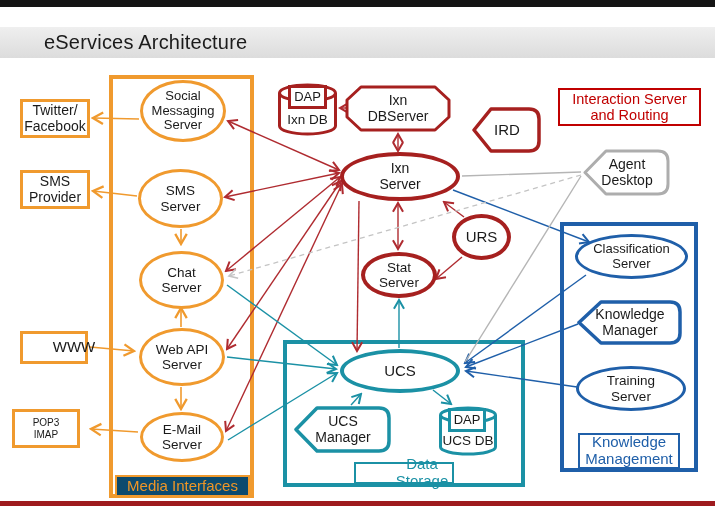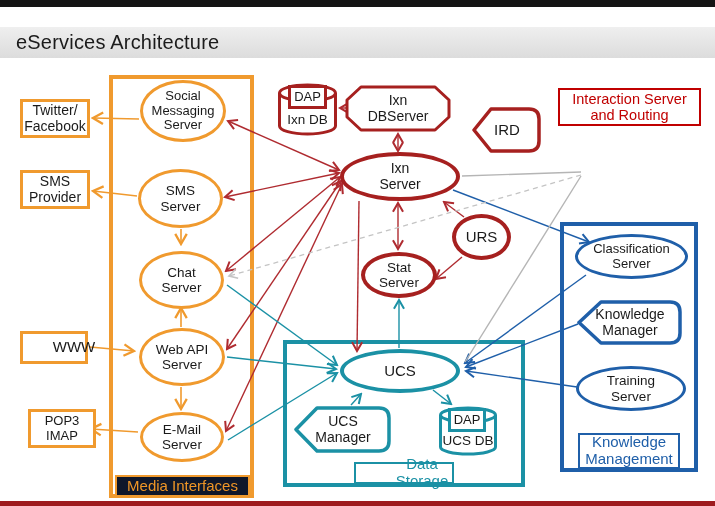--- a/index.html
+++ b/index.html
@@ -14,29 +14,29 @@
   .grp{position:absolute;box-sizing:border-box;background:transparent;}
   .red-ell{border:4px solid #A6201F;}
   .blue-ell{border:3px solid #1F5FA9;}
   .teal-ell{border:4px solid #1B91A5;}
   .lbl{position:relative;z-index:2;}
   .shape-svg{position:absolute;left:0;top:0;z-index:1;}
   .topbar{left:0;top:0;width:715px;height:7px;background:#141414;}
   .titleband{left:0;top:27px;width:715px;height:31px;
              background:linear-gradient(to bottom,#efefef,#dcdcdc);
              display:flex;align-items:center;}
-  .titletext{margin-left:16px;font-size:20px;color:#1b1b1b;letter-spacing:0.2px;}
+  .titletext{margin-left:44px;font-size:20px;color:#1b1b1b;letter-spacing:0.2px;}
   .botbar{left:0;top:501px;width:715px;height:5px;background:#9E1B1E;}
   .conn{position:absolute;left:0;top:0;z-index:1;pointer-events:none;}
   .nodes{position:absolute;left:0;top:0;width:715px;height:506px;z-index:2;pointer-events:none;}
   .nodes > *{pointer-events:auto;}
   .cap-red{border:2px solid #C00000;color:#C00000;background:#fff;}
   .cap-teal{border:2px solid #1B91A5;color:#1B91A5;background:#fff;}
   .cap-blue{border:2px solid #1F5FA9;color:#1F5FA9;background:#fff;}
-  .cap-orange{border:2px solid #F09A2E;color:#EE9526;background:#0f172a;}
+  .cap-orange{border:2px solid #F09A2E;color:#EE9526;background:#0c4a6e;}
   line.o{stroke:#F09A2E;stroke-width:1.6;}
   line.r{stroke:#AF2B30;stroke-width:1.4;}
   line.t{stroke:#1B91A5;stroke-width:1.4;}
   line.b{stroke:#1F5FA9;stroke-width:1.4;}
   line.g{stroke:#B5B5B5;stroke-width:1.4;}
   line.gd{stroke:#C4C4C4;stroke-width:1.3;stroke-dasharray:5 4;}
 </style>
 </head>
 <body>
 
@@ -121,21 +121,21 @@
   <div class="nodes">
 
     <div class="node rect b-o3" style="left:20px;top:99px;width:70px;height:39px;font-size:14px;">
       <div class="lbl">Twitter/
 Facebook</div></div>
     <div class="node rect b-o3" style="left:20px;top:170px;width:70px;height:39px;font-size:14px;">
       <div class="lbl">SMS
 Provider</div></div>
     <div class="node rect b-o3" style="left:20px;top:331px;width:68px;height:33px;font-size:15px;padding-left:40px;">
       <div class="lbl">WWW</div></div>
-    <div class="node rect b-o3" style="left:28px;top:409px;width:68px;height:39px;font-size:13px;">
+    <div class="node rect b-o3" style="left:12px;top:409px;width:68px;height:39px;font-size:10px;">
       <div class="lbl">POP3
 IMAP</div></div>
 
     <div class="node ell b-o3" style="left:140px;top:80px;width:86px;height:62px;font-size:13px;">
       <div class="lbl">Social
 Messaging
 Server</div></div>
     <div class="node ell b-o3" style="left:138px;top:169px;width:85px;height:59px;font-size:13.5px;">
       <div class="lbl">SMS
 Server</div></div>
@@ -180,20 +180,26 @@
 
     <div class="node ell red-ell" style="left:340px;top:152px;width:120px;height:49px;font-size:14px;">
       <div class="lbl">Ixn
 Server</div></div>
     <div class="node ell red-ell" style="left:452px;top:214px;width:59px;height:46px;font-size:15px;">
       <div class="lbl">URS</div></div>
     <div class="node ell red-ell" style="left:361px;top:252px;width:76px;height:46px;font-size:13.5px;">
       <div class="lbl">Stat
 Server</div></div>
 
+    <div class="node" style="left:583px;top:149px;width:88px;height:47px;font-size:14px;">
+      <svg class="shape-svg" width="88" height="47">
+        <path d="M2,23.5 L23,2 L75,2 Q85,2 85,12 L85,35 Q85,45 75,45 L23,45 Z" fill="#fff" stroke="#ADADAD" stroke-width="3" stroke-linejoin="round"></path>
+        </svg>
+      <div class="lbl">Agent
+Desktop</div></div>
 
     <div class="node ell teal-ell" style="left:340px;top:349px;width:120px;height:44px;font-size:15px;">
       <div class="lbl">UCS</div></div>
 
     <div class="node" style="left:294px;top:406px;width:98px;height:47px;font-size:14px;">
       <svg class="shape-svg" width="98" height="47">
         <path d="M2,23.5 L23,2 L85,2 Q95,2 95,12 L95,35 Q95,45 85,45 L23,45 Z" fill="#fff" stroke="#1B91A5" stroke-width="3.5" stroke-linejoin="round"></path>
         </svg>
       <div class="lbl">UCS
 Manager</div></div>

